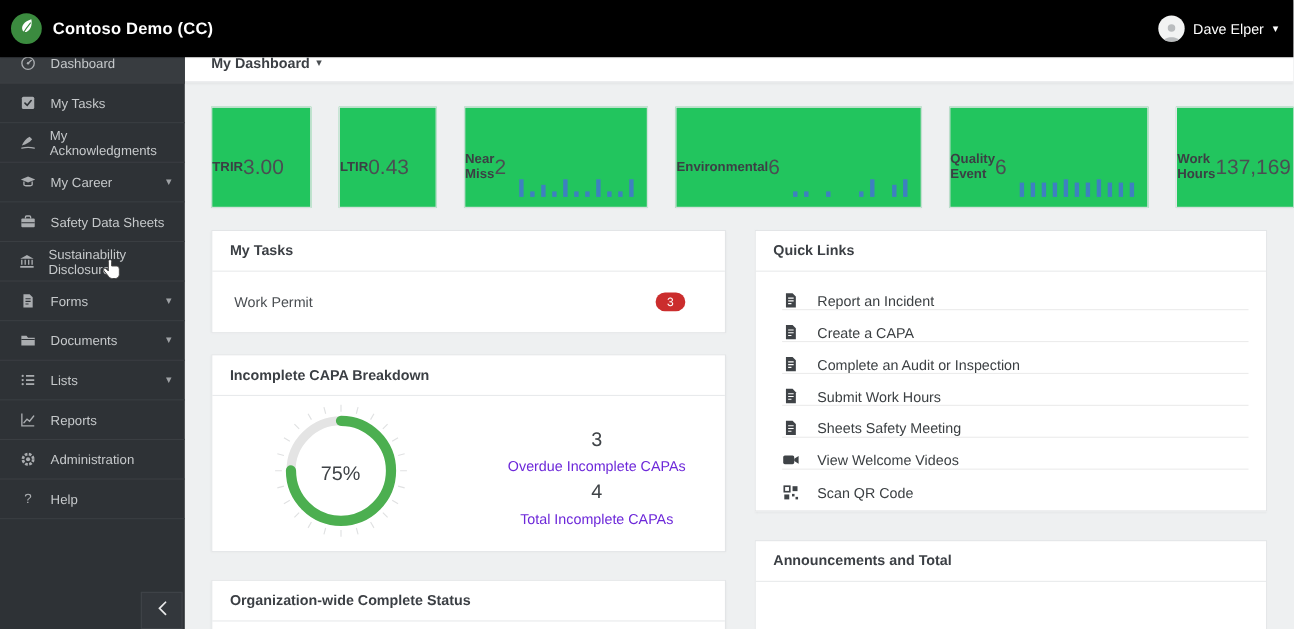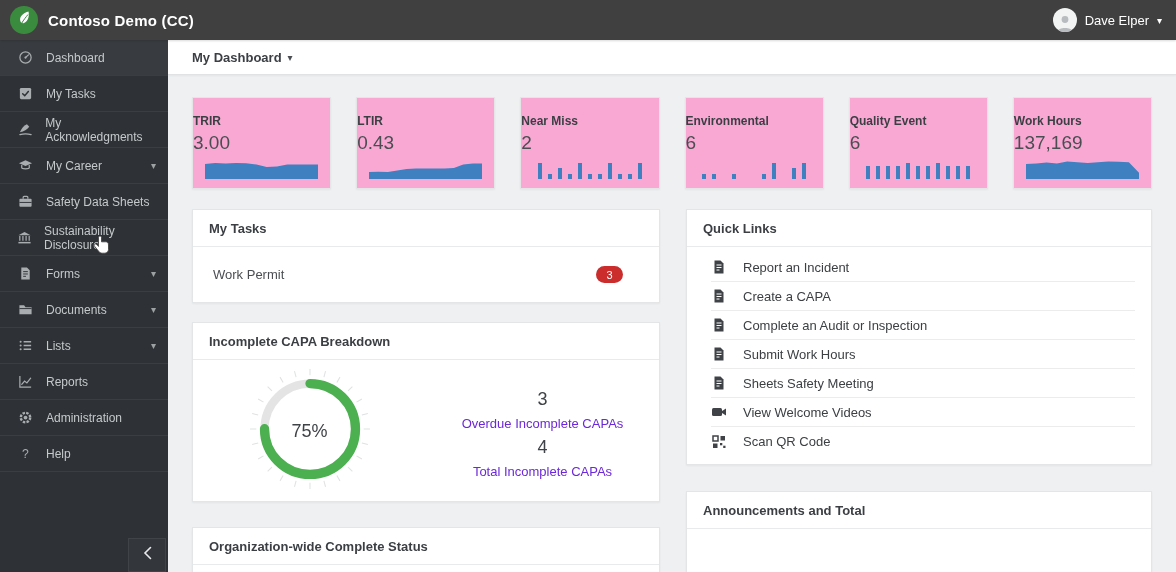--- a/index.html
+++ b/index.html
@@ -1,21 +1,21 @@
 <!DOCTYPE html>
 <html><head>
 <meta charset="utf-8">
 <style>
   * { margin:0; padding:0; box-sizing:border-box; }
   html,body { width:1176px; height:572px; overflow:hidden; }
   body { font-family:"Liberation Sans","DejaVu Sans",sans-serif; background:#eef0f1; position:relative; }
   .page { position:absolute; inset:0; width:1176px; height:572px; overflow:hidden; }
 
   
-  .header { position:absolute; left:0; top:0; right:0; height:40px; background:#404040; display:flex; align-items:center; padding:0 14px 0 10px; z-index:30; box-shadow:0 1px 2px rgba(0,0,0,.15); }
+  .header { position:absolute; left:0; top:0; right:0; height:52px; background:#000000; display:flex; align-items:center; padding:0 14px 0 10px; z-index:30; box-shadow:0 1px 2px rgba(0,0,0,.15); }
   .logo-circle { width:28px; height:28px; border-radius:50%; background:#3b8b3f; display:flex; align-items:center; justify-content:center; margin-right:10px; }
   .app-title { color:#fff; font-size:15px; font-weight:700; letter-spacing:.2px; }
   .header-spacer { flex:1; }
   .user-menu { display:flex; align-items:center; gap:8px; cursor:pointer; }
   .avatar { width:24px; height:24px; border-radius:50%; background:#f2f3f3; display:flex; align-items:flex-end; justify-content:center; overflow:hidden; }
   .user-name { color:#fff; font-size:13px; }
   .caret { font-family:"DejaVu Sans",sans-serif; font-size:10px; color:#fff; }
 
   
   .sidebar { position:absolute; left:0; top:40px; bottom:0; width:168px; background:#2e3236; z-index:20; }
@@ -29,21 +29,21 @@
 
   
   .dash-bar { position:absolute; left:168px; top:40px; right:0; height:35px; background:#fff; border-bottom:1px solid #e0e2e4; box-shadow:0 1px 2px rgba(0,0,0,.05); display:flex; align-items:center; padding:0 24px; z-index:10; }
   .dash-title { font-size:13px; font-weight:700; color:#3b3f44; cursor:pointer; }
   .dash-bar .caret { color:#4a4e52; margin-left:6px; }
 
   
   .content { position:absolute; left:168px; top:75px; right:0; bottom:0; overflow:hidden; padding:22px 24px 0 24px; background:#eef0f1; }
 
   .kpi-row { display:flex; gap:25px; margin-bottom:20px; }
-  .kpi-card { flex:1; height:92px; background:#f9a8d4; border:1px solid #e3e5e7; box-shadow:0 1px 2px rgba(0,0,0,.05); display:flex; flex-direction:column; padding-top:16px; }
+  .kpi-card { flex:1; height:92px; background:#22c55e; border:1px solid #e3e5e7; box-shadow:0 1px 2px rgba(0,0,0,.05); display:flex; flex-direction:row; align-items:center; padding-top:16px; }
   .kpi-title { font-size:12px; font-weight:700; color:#3b3f44; }
   .kpi-value { font-size:19px; color:#4a4e52; margin-top:4px; }
   .kpi-chart { margin-top:auto; width:100%; padding:0 12px 9px 12px; height:29px; display:flex; align-items:flex-end; }
   .kpi-chart svg { width:100%; height:20px; display:block; }
   .bars { display:flex; align-items:flex-end; justify-content:center; gap:6px; width:100%; height:16px; }
   .bars span { width:4px; background:#3e80c0; display:block; }
 
   .cols { display:flex; gap:26px; align-items:flex-start; }
   .col-left { width:468px; }
   .col-right { width:466px; }
@@ -64,21 +64,21 @@
   .gauge-label { position:absolute; top:50%; left:50%; transform:translate(-50%,-50%); font-size:18px; color:#3f4347; }
   .capa-stats { width:50%; text-align:center; }
   .capa-stat-value { font-size:18px; color:#3f4347; margin-top:6px; }
   .capa-stat-label { font-size:13px; color:#6d28d9; margin-top:6px; }
 
   
   .training-panel { margin-top:25px; }
   .training-body { height:60px; }
 
   
-  .ql-item { display:flex; align-items:center; height:29px; margin:0 16px 0 24px; border-bottom:1px solid #ececec; cursor:pointer; }
+  .ql-item { display:flex; align-items:flex-end; height:29px; margin:0 16px 0 24px; border-bottom:1px solid #ececec; cursor:pointer; }
   .ql-item:last-child { border-bottom:none; }
   .ql-item .icon { width:16px; height:16px; margin-right:16px; display:flex; align-items:center; justify-content:center; color:#3f4347; }
   .ql-label { font-size:13px; color:#3c4043; }
 
   
   .ann-panel { margin-top:26px; }
   .ann-body { padding:30px 24px 0 26px; height:80px; display:flex; }
 </style>
 </head>
 <body>

